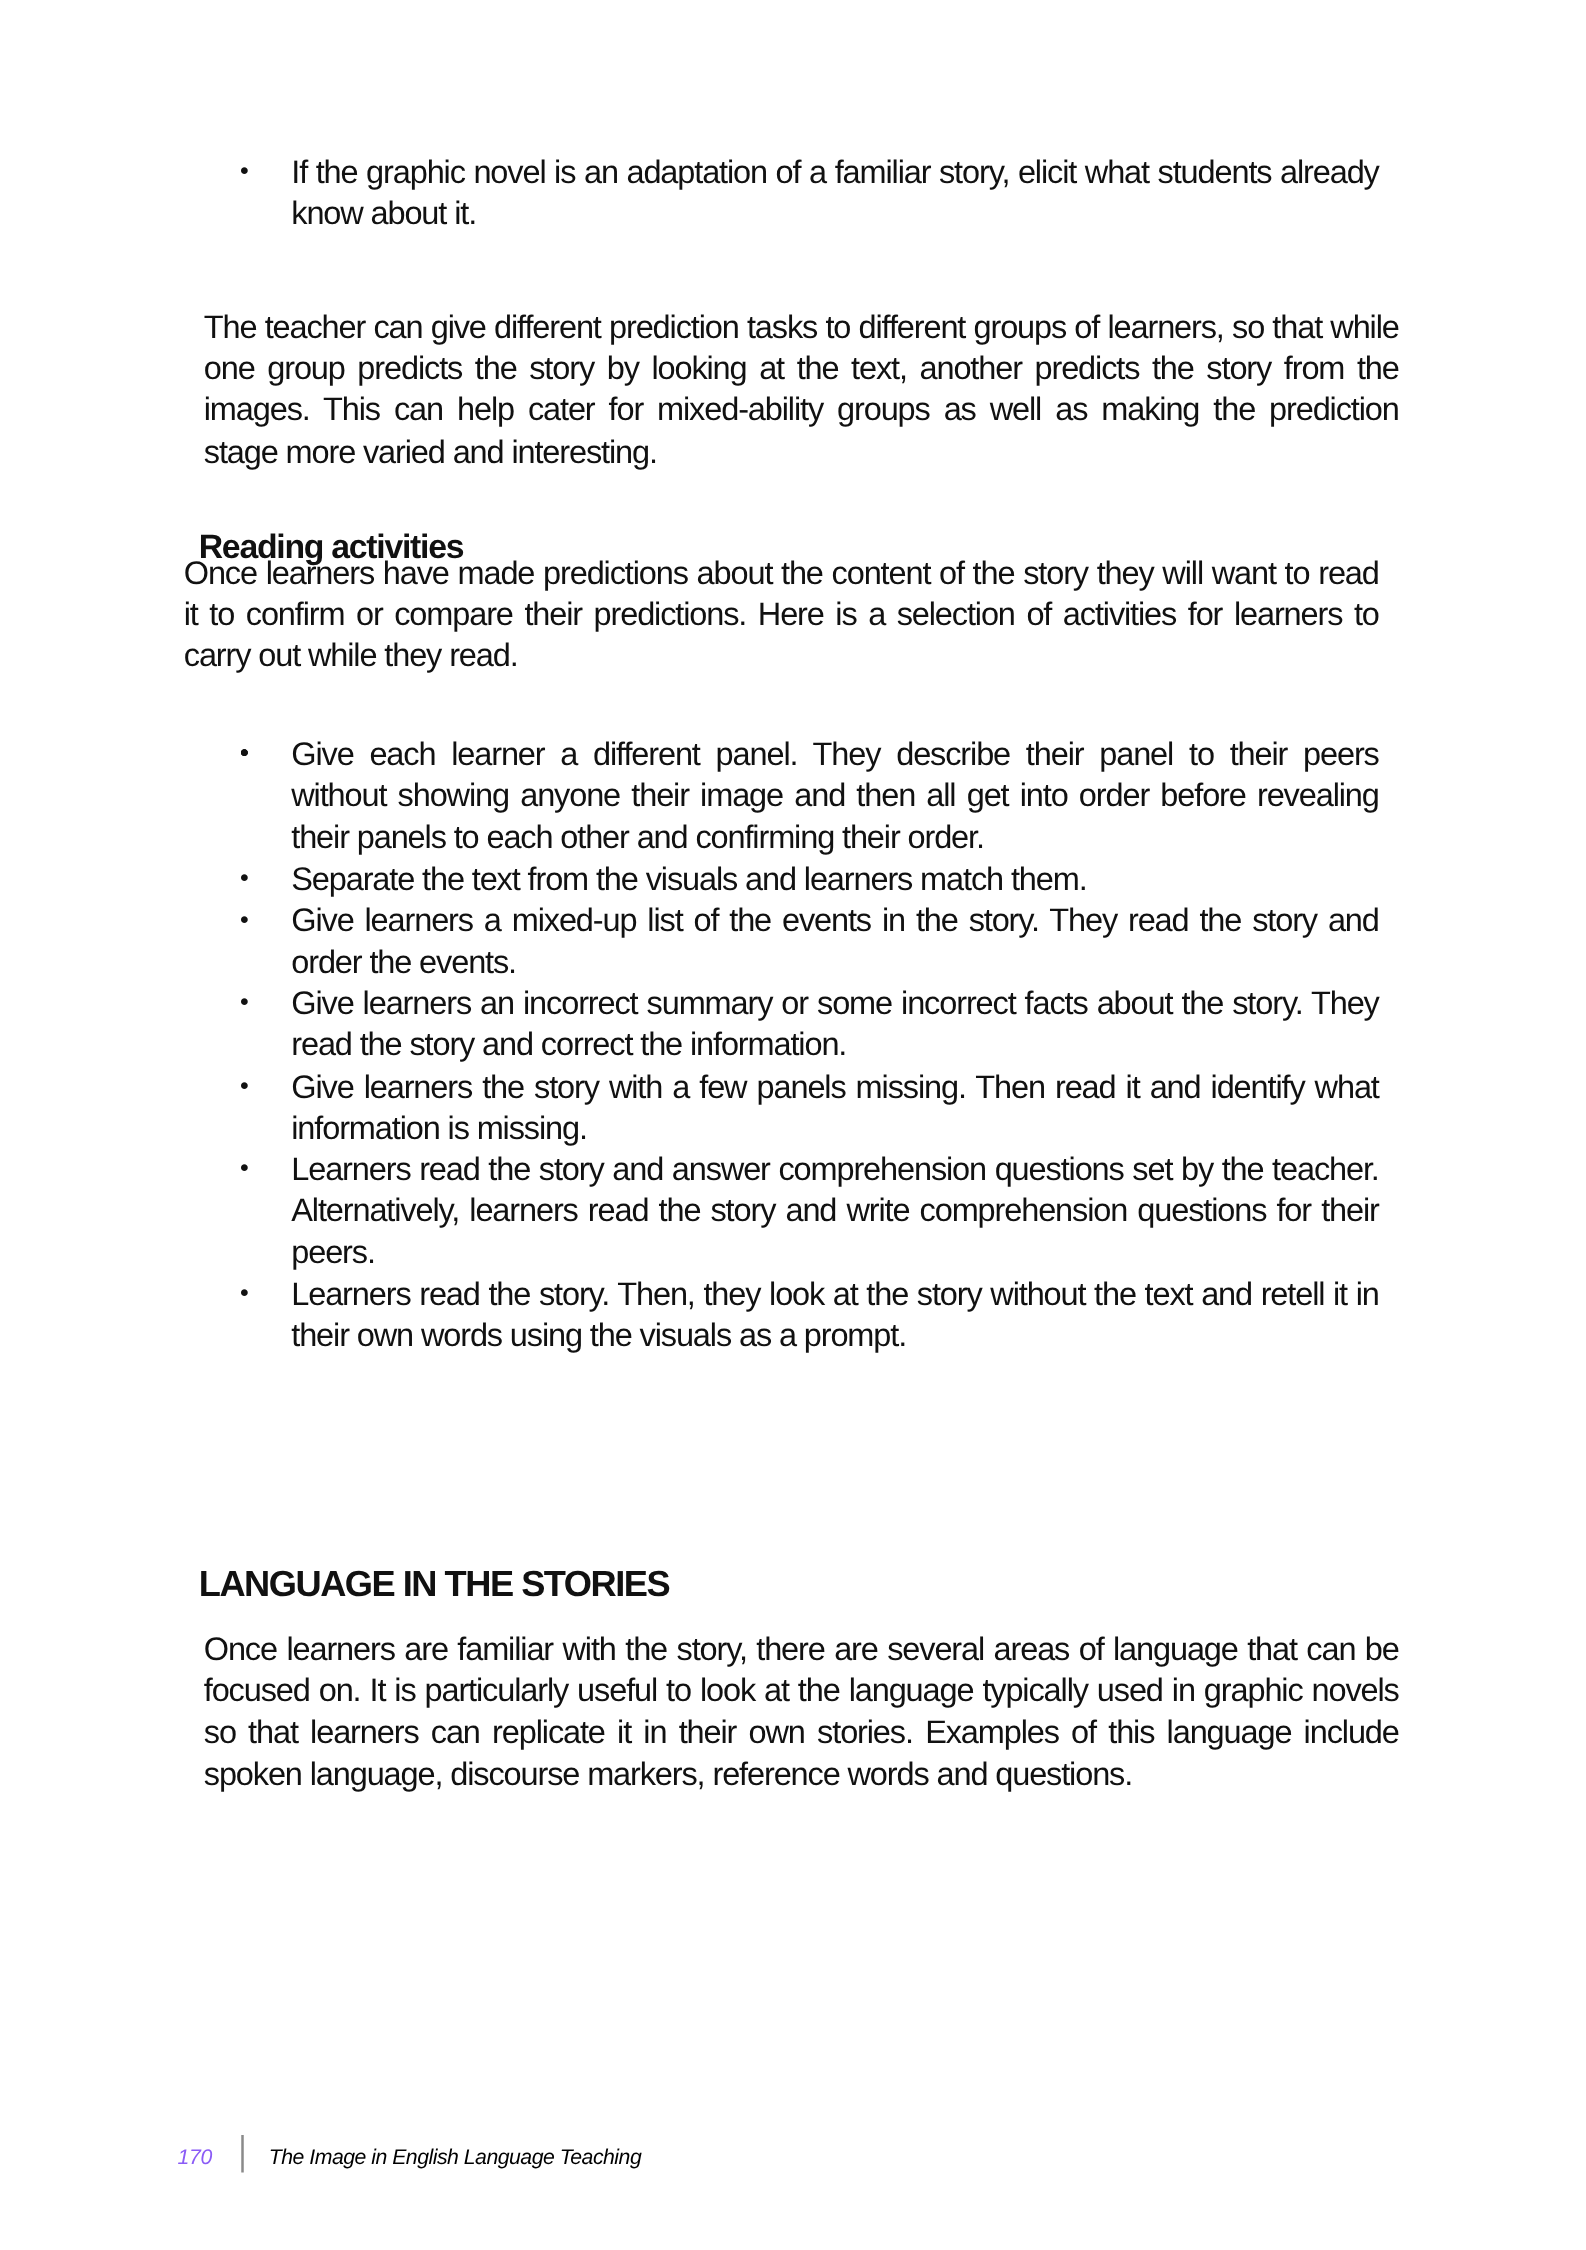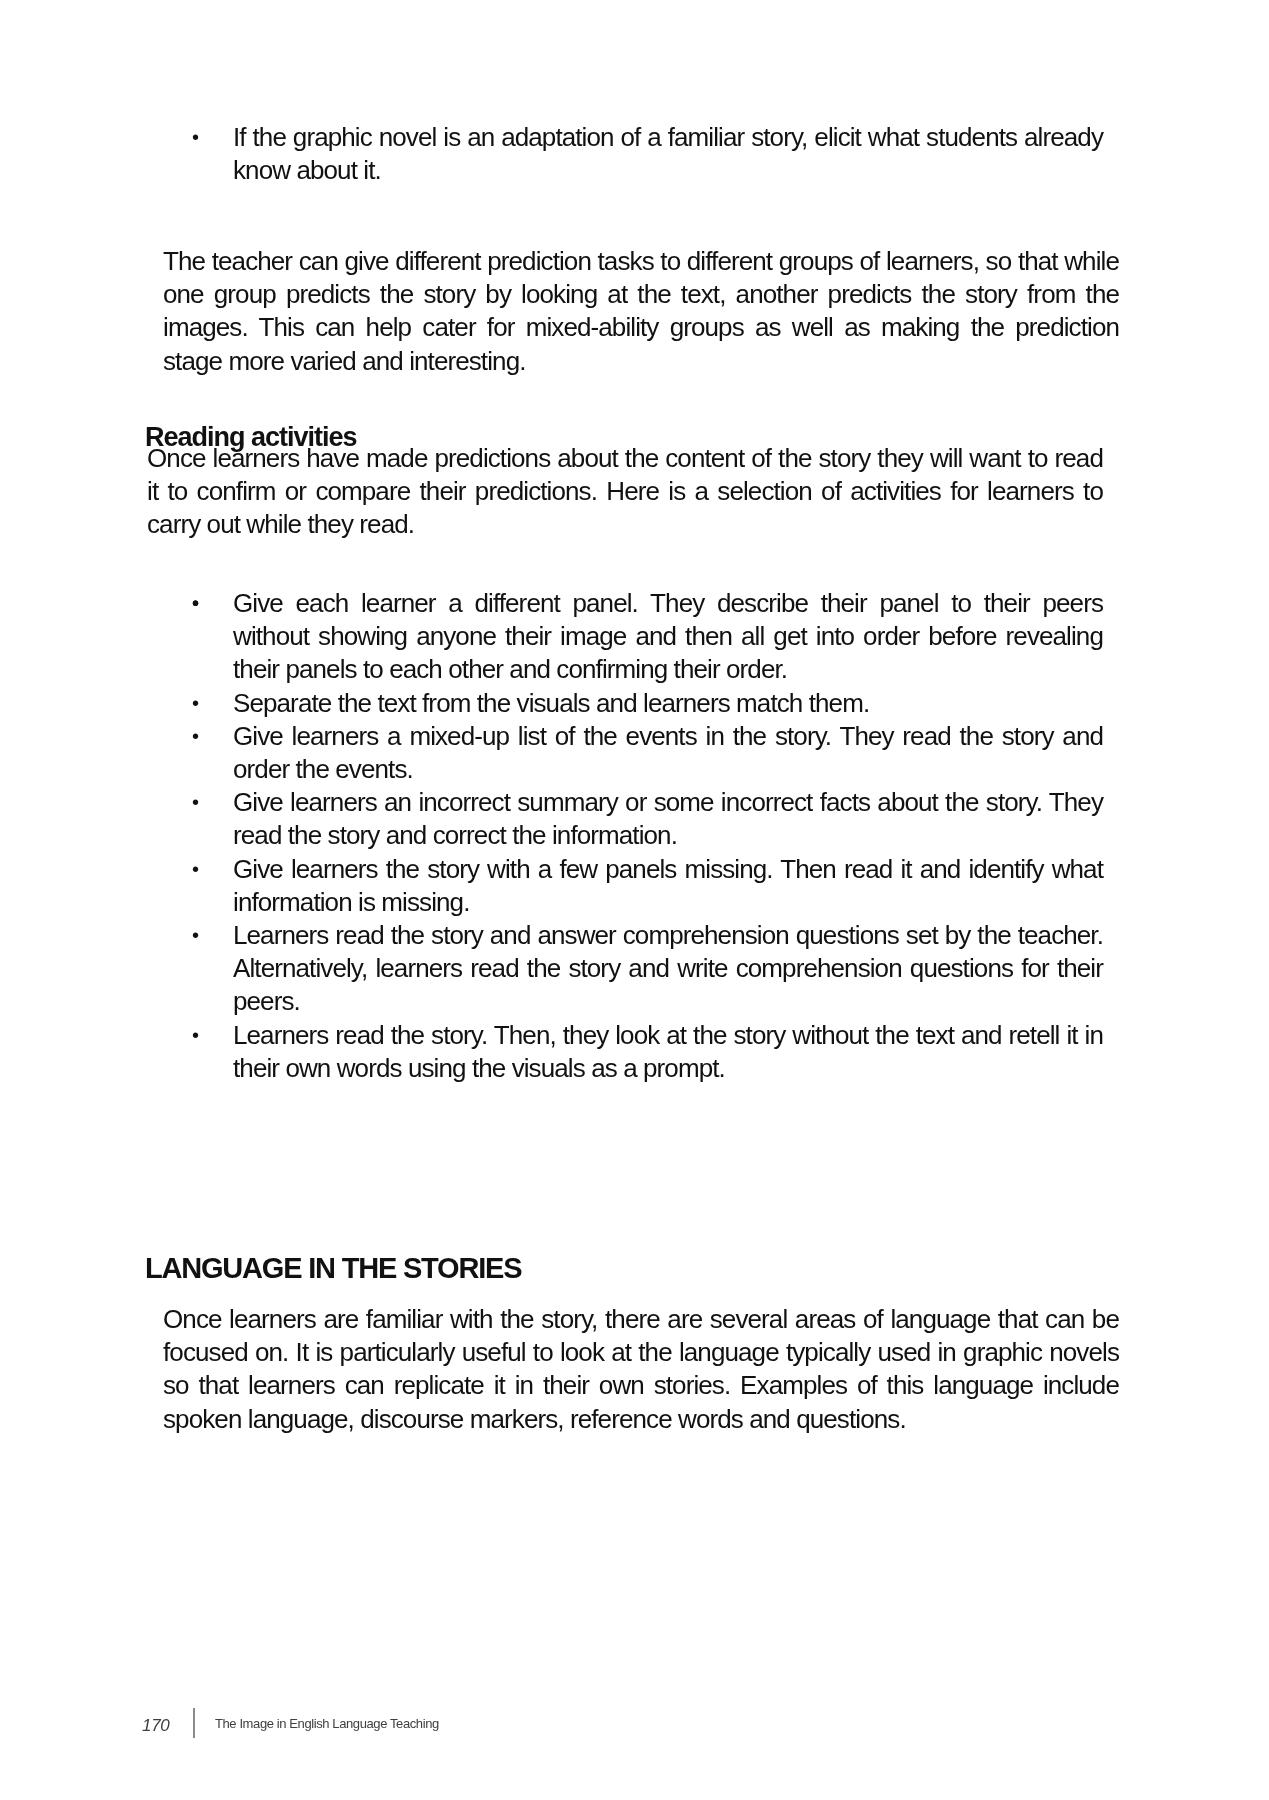--- a/index.html
+++ b/index.html
@@ -29,21 +29,21 @@
     }
     .para {
       position: absolute;
       left: 147px;
       width: 956px;
       text-align: justify;
       text-align-last: left;
     }
     .heading {
       position: absolute;
-      left: 145px;
+      left: 159px;
       font-weight: bold;
       font-size: 27px;
       line-height: 33px;
       letter-spacing: -1px;
       color: #111;
     }
     .heading.caps {
       font-size: 29px;
       letter-spacing: -1.2px;
     }
@@ -74,37 +74,38 @@
       width: 1269px;
       height: 50px;
     }
     .footer .page-num {
       position: absolute;
       left: 142px;
       top: 16px;
       font-style: italic;
       font-size: 17px;
       letter-spacing: -0.3px;
-      color: #404040;
+      color: #8b5cf6;
     }
     .footer .sep {
       position: absolute;
       left: 193px;
       top: 8px;
       width: 2px;
       height: 30px;
       background: #8a8a8a;
     }
     .footer .book-title {
       position: absolute;
       left: 215px;
       top: 16px;
-      font-size: 13px;
+      font-size: 17px;
       letter-spacing: -0.4px;
-      color: #404040;
+      color: #000000;
+      font-style: italic;
     }
   </style>
 </head>
 <body>
 
 <div class="page">
 
   <ul class="bullet-list text" style="top:121px;">
     <li class="bullet">
       <span class="dot">•</span>

